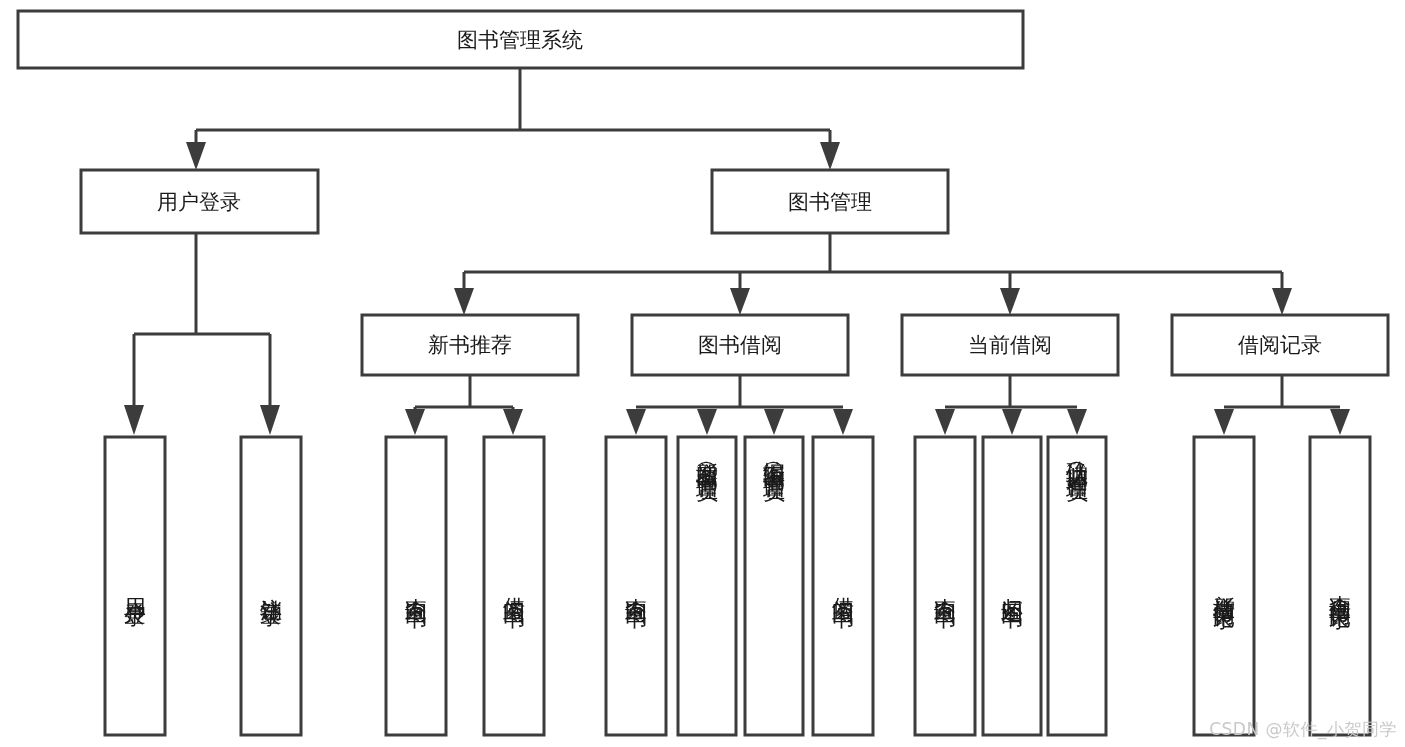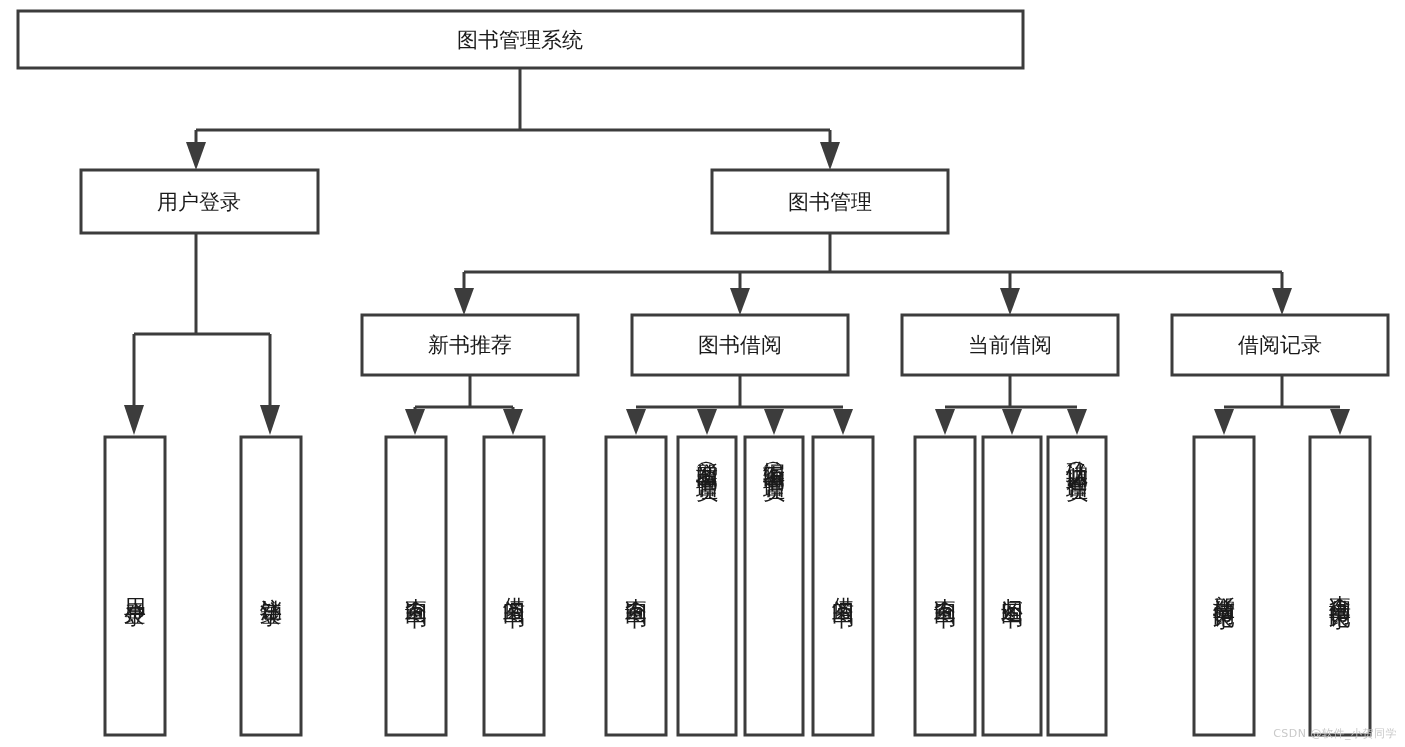--- a/index.html
+++ b/index.html
@@ -45,21 +45,21 @@
     line-height:1;
     letter-spacing:3px;
     color:#1a1a1a;
     white-space:nowrap;
   }
   #watermark{
     position:absolute;
     right:8px;
     bottom:6px;
     font-family:"DejaVu Sans","Liberation Sans",sans-serif;
-    font-size:11px;
+    font-size:17px;
     color:#c9c9c9;
     letter-spacing:0.5px;
     white-space:nowrap;
   }
 </style>
 </head>
 <body>
 
 <svg id="diagram" viewBox="0 0 1405 747">
 

